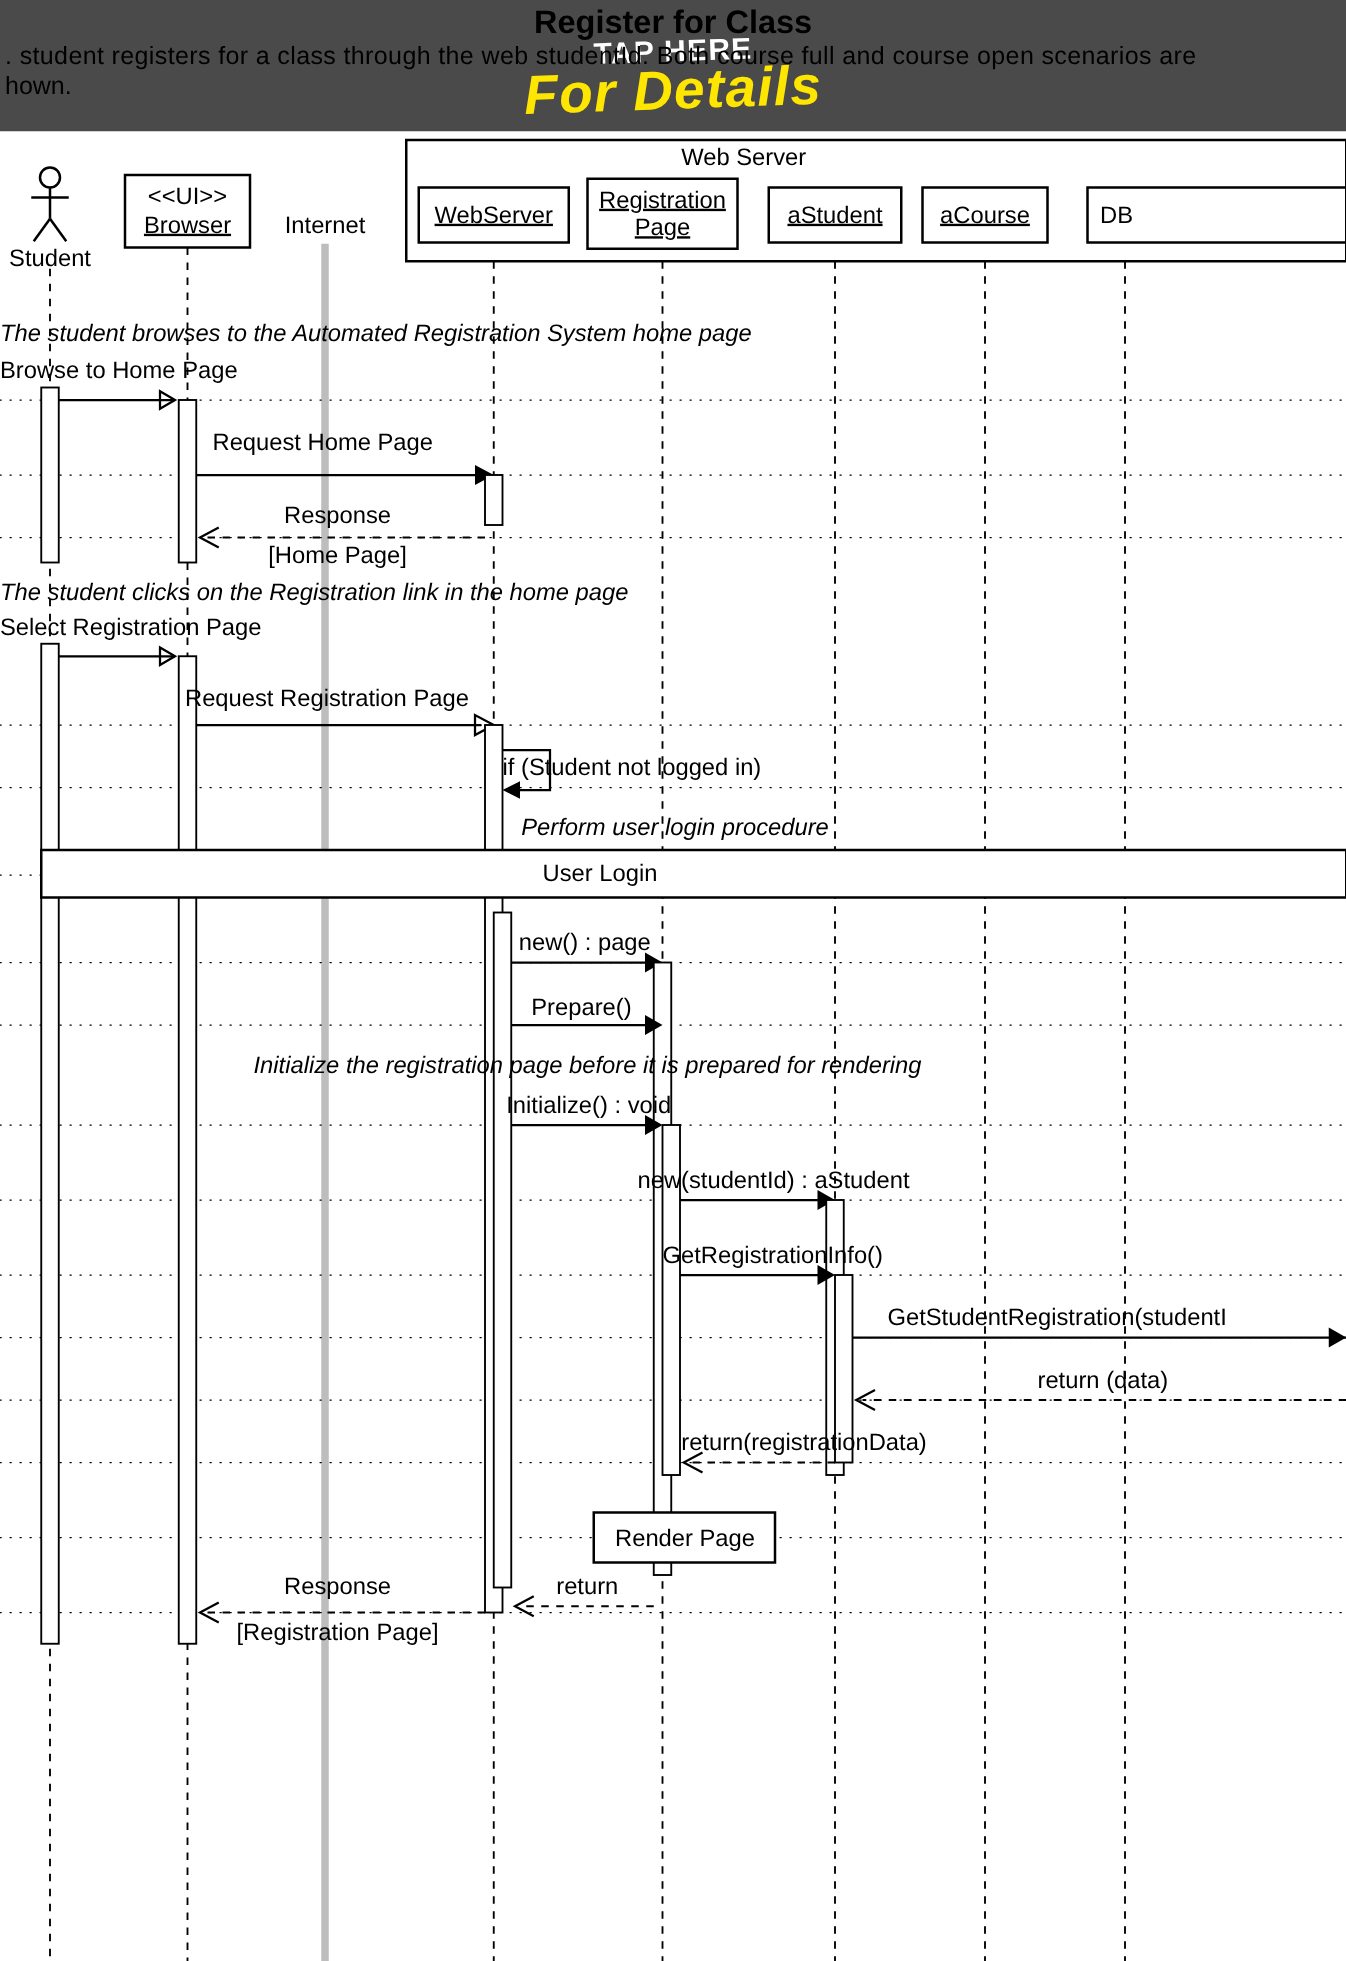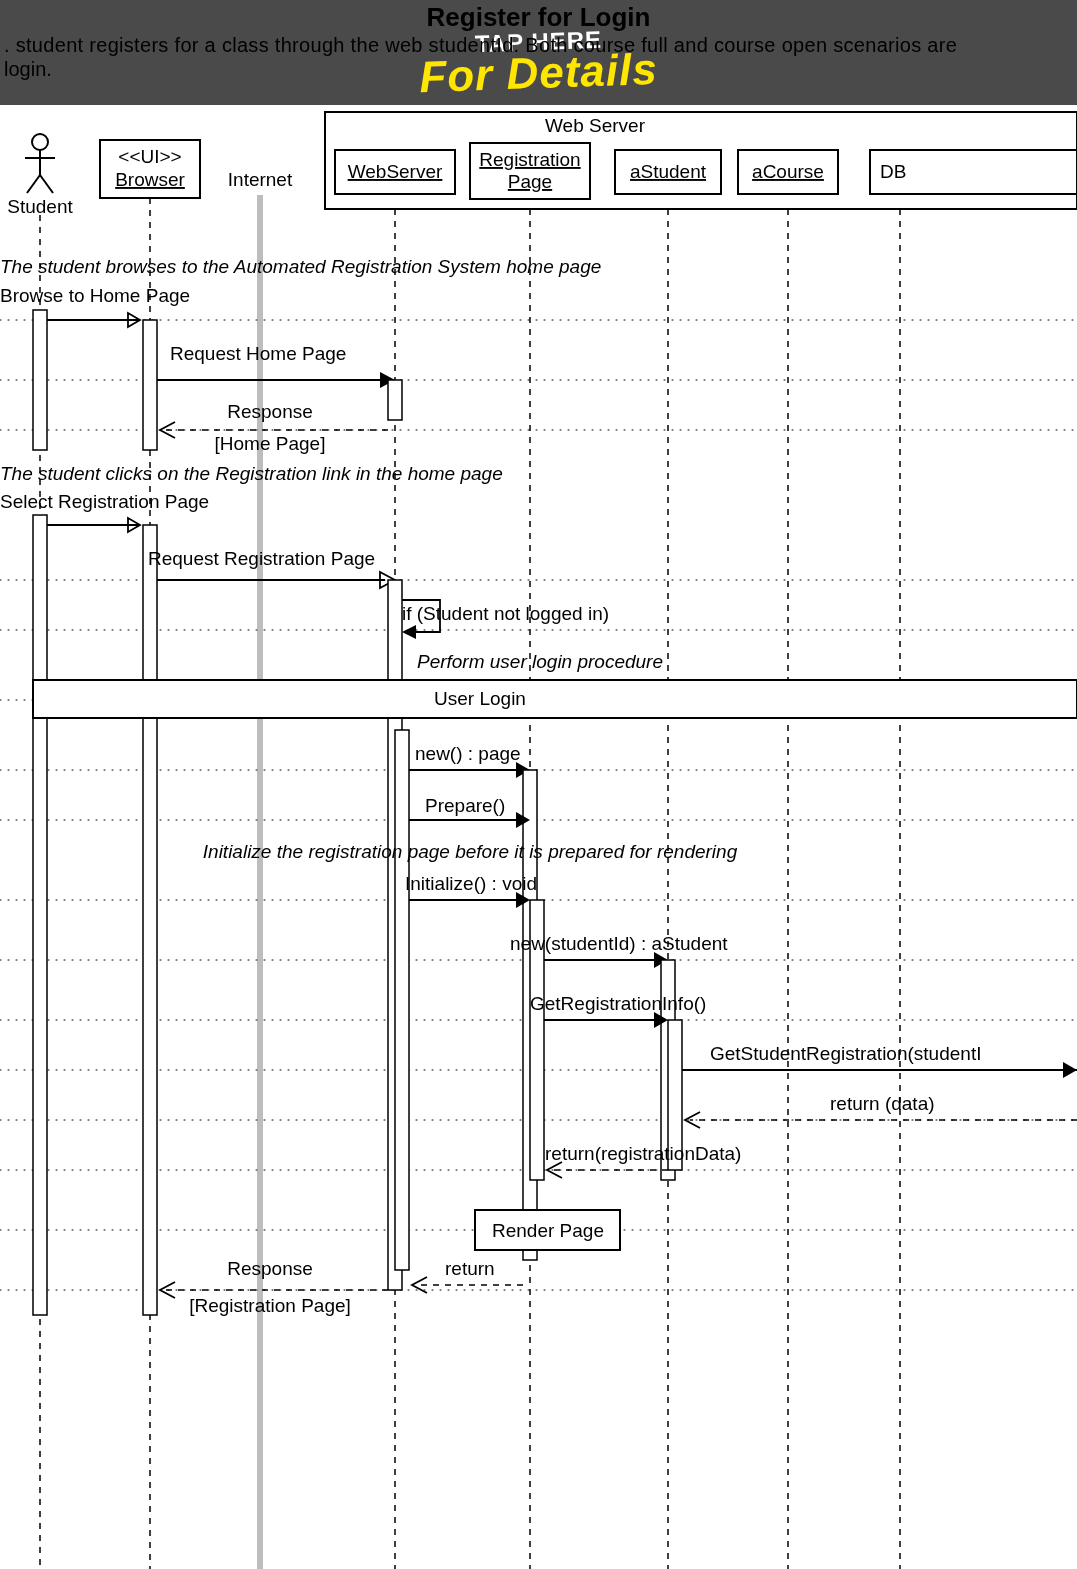--- a/index.html
+++ b/index.html
@@ -89,23 +89,23 @@
   .arrowhead-open  { fill: none; stroke: #000; stroke-width: 1.8; }
 </style>
 </head>
 <body>
 
 <div class="overlay-banner">
   <div class="banner-tap">TAP HERE</div>
   <div class="banner-details">For Details</div>
 </div>
 
-<div class="title">Register for Login</div>
+<div class="title">Register for Class</div>
 <div class="subtitle">. student registers for a class through the web studentId. Both course full and course open scenarios are</div>
-<div class="subtitle2">login.</div>
+<div class="subtitle2">hown.</div>
 
 <svg class="diagram">
 
   <rect class="boxrect" x="325" y="112" width="752" height="97"></rect>
   <text class="label center" x="595" y="132">Web Server</text>
 
   <g>
     <circle cx="40" cy="142" r="8" fill="#fff" stroke="#000" stroke-width="2"></circle>
     <line x1="40" y1="150" x2="40" y2="175" stroke="#000" stroke-width="2"></line>
     <line x1="25" y1="158" x2="55" y2="158" stroke="#000" stroke-width="2"></line>

